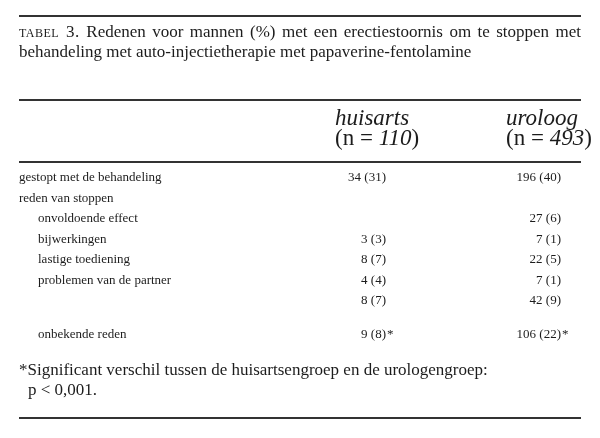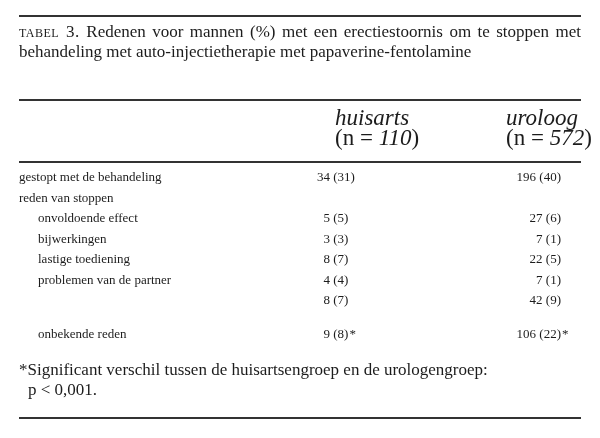--- a/index.html
+++ b/index.html
@@ -16,21 +16,21 @@
   }
   .caption .lbl { font-variant: small-caps; letter-spacing: 0.5px; }
   .colhead {
     position: absolute; top: 108px; font-size: 23px; line-height: 20px; font-style: italic;
   }
   .colhead .n { font-style: normal; }
   .colhead .n i { }
   .row { position: absolute; left: 19px; width: 562px; height: 20px; font-size: 13px; line-height: 20px; }
   .row .label { position: absolute; left: 0; white-space: nowrap; }
   .row .label.indent { left: 19px; }
-  .row .v1 { position: absolute; right: 195px; width: 100px; text-align: center; white-space: nowrap; }
+  .row .v1 { position: absolute; right: 195px; width: 100px; text-align: right; white-space: nowrap; }
   .row .v2 { position: absolute; right: 20px; width: 100px; text-align: right; white-space: nowrap; }
   .star { position: absolute; margin-left: 1px; }
   .footnote {
     position: absolute; left: 19px; top: 360px; width: 562px;
     font-size: 17px; line-height: 20px; text-align: justify; text-align-last: left;
   }
   .footnote .l2 { padding-left: 9px; }
 </style>
 </head>
 <body>
@@ -43,39 +43,38 @@
 </div>
 
 <div class="rule" style="top:99px;height:2px;"></div>
 
 <div class="colhead" style="left:335px;">
   <div>huisarts</div>
   <div class="n"><span>(n = </span><i>110</i><span>)</span></div>
 </div>
 <div class="colhead" style="left:506px;">
   <div>uroloog</div>
-  <div class="n"><span>(n = </span><i>572</i><span>)</span></div>
+  <div class="n"><span>(n = </span><i>493</i><span>)</span></div>
 </div>
 
 <div class="rule" style="top:161px;height:2px;"></div>
 
 <div id="rows">
     <div class="row" style="top: 167px;">
       <span class="label">gestopt met de behandeling</span>
       <span class="v1"><span>34 (31)</span></span>
       <span class="v2"><span>196 (40)</span></span>
     </div>
     <div class="row" style="top: 187.5px;">
       <span class="label">reden van stoppen</span>
       <span class="v1"><span></span></span>
       <span class="v2"><span></span></span>
     </div>
     <div class="row" style="top: 208px;">
       <span class="label indent">onvoldoende effect</span>
-      <span class="v1"><span>5 (5)</span></span>
       <span class="v2"><span>27 (6)</span></span>
     </div>
     <div class="row" style="top: 228.5px;">
       <span class="label indent">bijwerkingen</span>
       <span class="v1"><span>3 (3)</span></span>
       <span class="v2"><span>7 (1)</span></span>
     </div>
     <div class="row" style="top: 249px;">
       <span class="label indent">lastige toediening</span>
       <span class="v1"><span>8 (7)</span></span>

